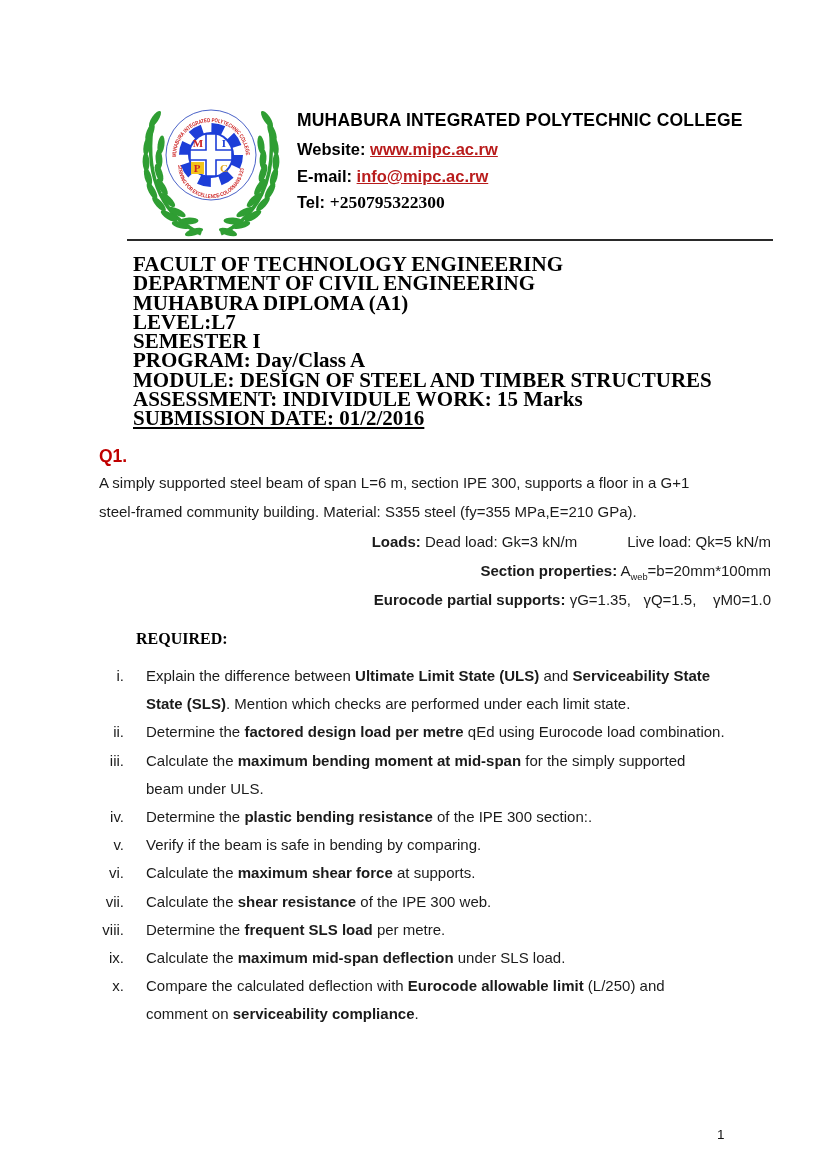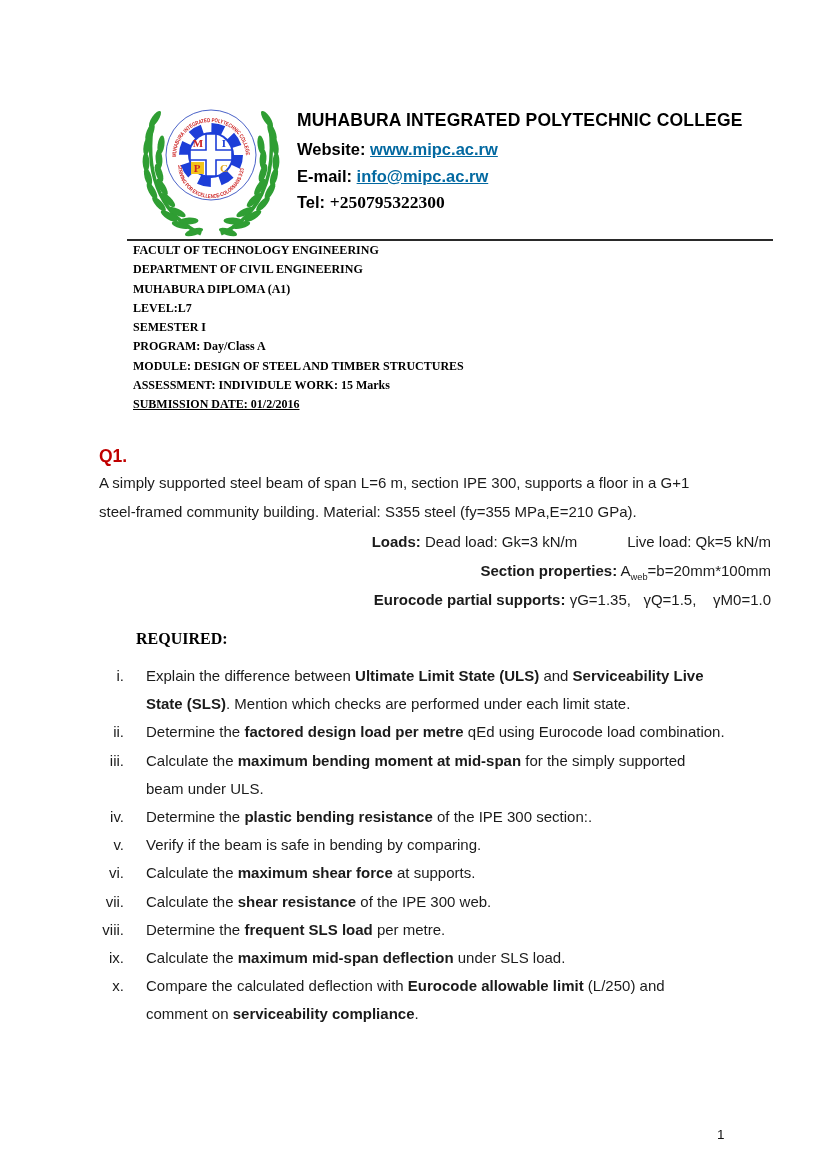--- a/index.html
+++ b/index.html
@@ -15,30 +15,30 @@
 
   
   .letterhead{position:absolute;left:131px;top:93px;display:flex;align-items:flex-start;}
   .logo{width:160px;height:150px;flex:0 0 auto;}
   .letterhead-text{margin-left:6px;padding-top:16px;}
   .college-name{
     font-size:17.5px;font-weight:800;color:#000;
     letter-spacing:0.2px;line-height:22px;margin-bottom:5px;white-space:nowrap;
   }
   .contact-line{font-size:16.5px;font-weight:700;color:#000;line-height:26.5px;white-space:nowrap;}
-  .contact-line .link{color:#0369a1;text-decoration:underline;cursor:pointer;}
+  .contact-line .link{color:#b91c1c;text-decoration:underline;cursor:pointer;}
   .tel-number{font-family:"Liberation Serif",serif;font-size:17.5px;font-weight:700;}
 
   .rule{position:absolute;left:127px;top:239px;width:646px;border:none;margin:0;border-top:2.5px solid #2a2a2a;}
 
   
   .info-block{
-    position:absolute;left:133px;top:241px;
+    position:absolute;left:133px;top:255px;
     font-family:"Liberation Serif",serif;font-weight:700;
-    font-size:12px;line-height:19.3px;color:#000;
+    font-size:21px;line-height:19.3px;color:#000;
   }
   .info-line.u{text-decoration:underline;}
 
   
   .question{position:absolute;left:99px;top:444px;width:672px;font-size:15px;line-height:29.3px;}
   .q-label{font-weight:700;font-size:17.5px;line-height:24px;}
   .question p{margin:0;text-align:right;}
   .question sub{font-size:0.62em;line-height:0;}
   .seg-b{font-weight:700;}
 
@@ -156,21 +156,21 @@
     <p><span class="seg-b">Section properties:</span><span> A</span><sub>web</sub><span>=b=20mm*100mm</span></p>
     <p><span class="seg-b">Eurocode partial supports:</span><span> γG=1.35,&nbsp;&nbsp;&nbsp;γQ=1.5,&nbsp;&nbsp;&nbsp;&nbsp;γM0=1.0</span></p>
   </section>
 
   <div class="required-heading">REQUIRED:</div>
 
   <ol id="req-list" class="req-list">
       <li>
         <span class="num">i.</span>
         <span class="item-text">
-          <div><span>Explain the difference between </span><span class="seg-b">Ultimate Limit State (ULS)</span><span> and </span><span class="seg-b">Serviceability Live</span></div>
+          <div><span>Explain the difference between </span><span class="seg-b">Ultimate Limit State (ULS)</span><span> and </span><span class="seg-b">Serviceability State</span></div>
           <div><span class="seg-b">State (SLS)</span><span>. Mention which checks are performed under each limit state.</span></div>
         </span>
       </li>
       <li>
         <span class="num">ii.</span>
         <span class="item-text">
           <div><span>Determine the </span><span class="seg-b">factored design load per metre</span><span> qEd using Eurocode load combination.</span></div>
         </span>
       </li>
       <li>

